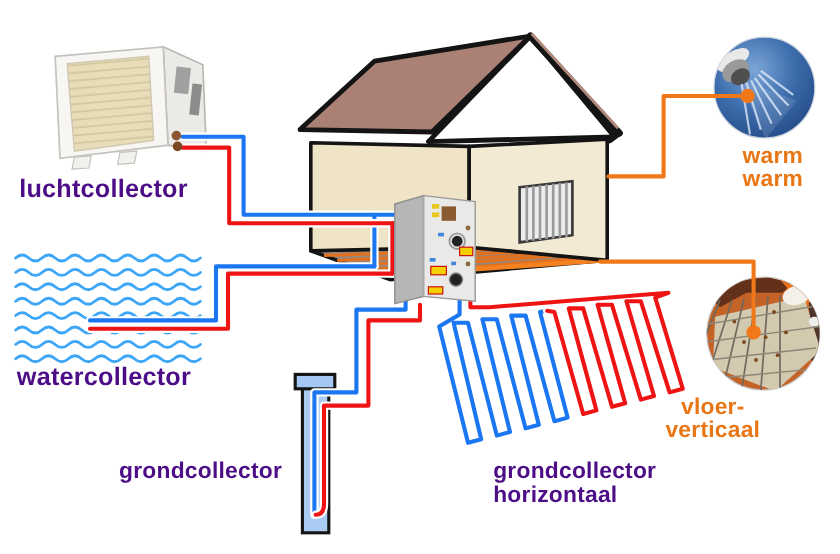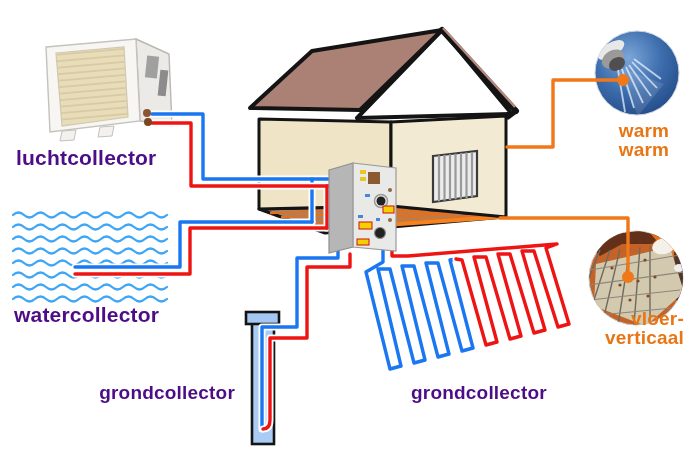--- a/index.html
+++ b/index.html
@@ -10,21 +10,21 @@
   .stage svg{position:absolute;left:0;top:0;}
   .lbl{position:absolute;font-weight:bold;line-height:20px;letter-spacing:0.2px;}
   .lbl .ln{white-space:nowrap;}
   .purple{color:#4c0d87;}
   .orange{color:#e87615;}
   .lbl-air{left:16px;top:148px;font-size:21px;}
   .lbl-water{left:14px;top:305px;font-size:21px;}
   .lbl-ground-v{left:35px;top:383px;width:200px;text-align:right;font-size:19px;}
   .lbl-ground-h{left:411px;top:383px;width:220px;text-align:left;font-size:19px;}
   .lbl-warm{left:596px;top:121px;width:96px;text-align:center;font-size:19px;line-height:19px;}
-  .lbl-floor{left:504px;top:309px;width:180px;text-align:right;font-size:19px;line-height:19px;}
+  .lbl-floor{left:504px;top:330px;width:180px;text-align:center;font-size:19px;line-height:19px;}
   .casing{fill:none;stroke:#ffffff;stroke-width:7;stroke-linejoin:round;stroke-linecap:round;}
   .bluepipe{fill:none;stroke:#1b76f2;stroke-width:3.4;stroke-linejoin:round;stroke-linecap:round;}
   .redpipe{fill:none;stroke:#ee1414;stroke-width:3.4;stroke-linejoin:round;stroke-linecap:round;}
   .orangepipe{fill:none;stroke:#f07818;stroke-width:3.4;stroke-linejoin:round;stroke-linecap:round;}
   .wave{fill:none;stroke:#3ea6f6;stroke-width:2.3;stroke-linecap:round;}
   .blk{stroke:#141414;stroke-linejoin:round;}
   .floorline{stroke:#e2701d;stroke-width:2.5;fill:none;}
 </style>
 </head>
 <body>
@@ -225,20 +225,21 @@
     <div class="ln">luchtcollector</div>
   </div>
   <div class="lbl purple lbl-water">
     <div class="ln">watercollector</div>
   </div>
   <div class="lbl purple lbl-ground-v">
     <div class="ln">grondcollector</div>
   </div>
   <div class="lbl purple lbl-ground-h">
     <div class="ln">grondcollector</div>
+    <div class="ln">horizontaal</div>
   </div>
   <div class="lbl orange lbl-warm">
     <div class="ln">warm</div>
     <div class="ln">warm</div>
   </div>
   <div class="lbl orange lbl-floor">
     <div class="ln">vloer-</div>
     <div class="ln">verticaal</div>
   </div>
 </div>

